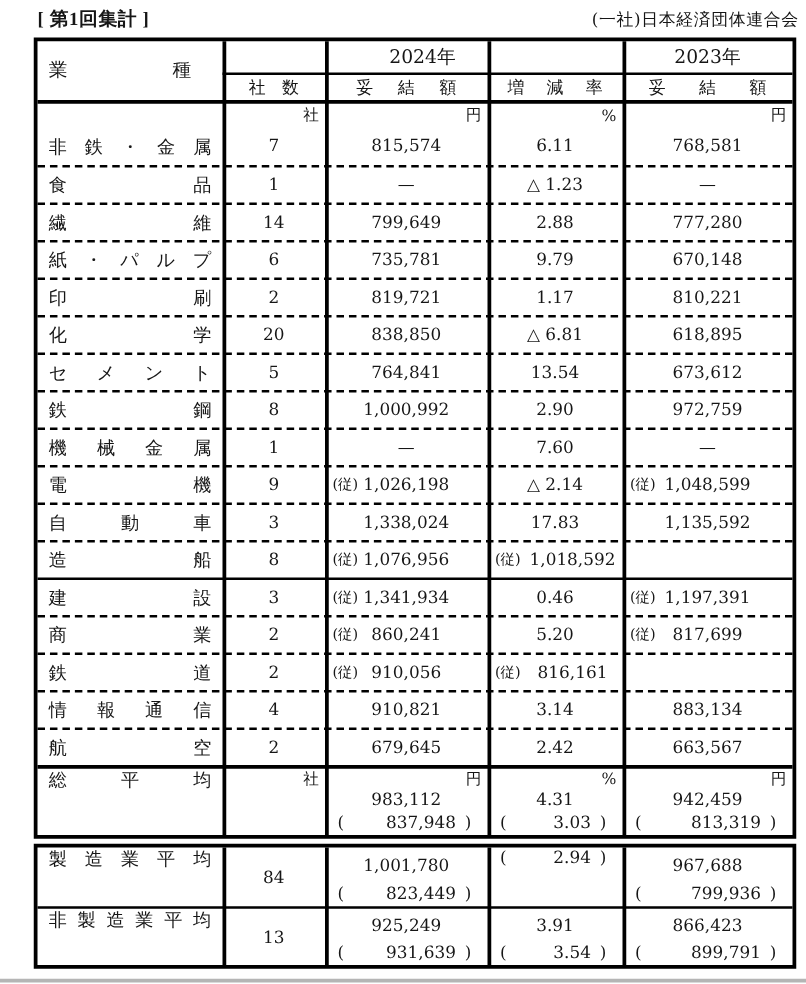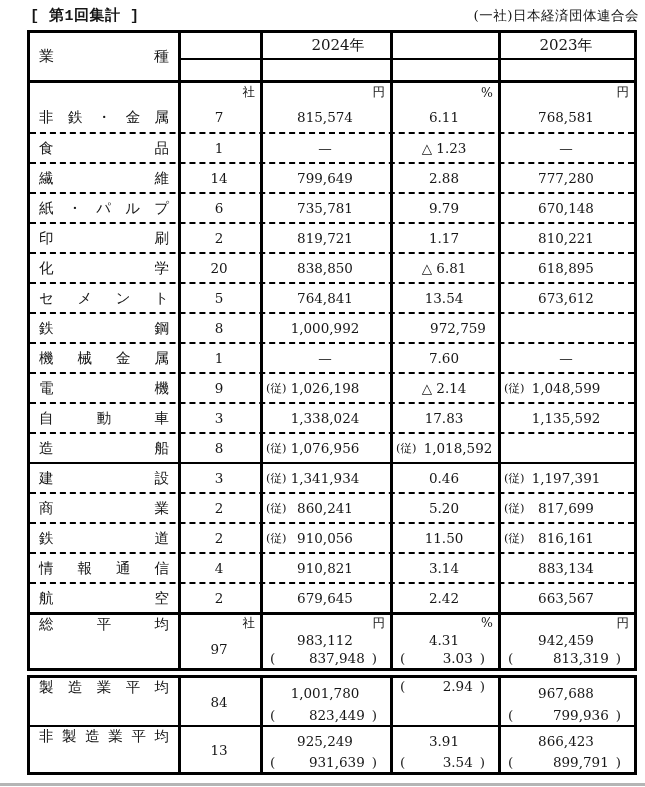--- a/index.html
+++ b/index.html
@@ -6,41 +6,41 @@
   html,body { width:645px; height:787px; }
   body {
     background:#ffffff;
     color:#161616;
     font-family:"DejaVu Serif","Liberation Serif",serif;
     position:relative;
     overflow:hidden;
   }
   .page-title {
     position:absolute; left:30px; top:6px;
-    font-family:Liberation Mono, monospace;
+    font-family:Liberation Serif, serif;
     font-weight:bold; font-size:15px; letter-spacing:0.5px;
   }
   .org-name {
     position:absolute; right:6px; top:7px;
     font-size:13.5px; letter-spacing:0.5px;text-align:right;
   }
   .maintable {
     position:absolute; left:27px; top:30px; width:610px; height:641px;
     border:3px solid #000; background:#fff;
   }
   .avgbox {
     position:absolute; left:27px; top:675px; width:610px; height:100px;
     border:3px solid #000; background:#fff;
   }
   .vcol { position:absolute; top:0; bottom:0; width:3px; background:#000; }
 
   
   .hdr { display:flex; height:50px; border-bottom:3px solid #000; }
   .h-ind { width:148px; display:flex; align-items:center; font-size:15px; }
-  .h-right { width:456px; display:flex; flex-direction:row; }
+  .h-right { width:456px; display:flex; flex-direction:column;margin-left:16px; }
   .h-years { height:27px; border-bottom:2px solid #000; display:flex; }
   .h-y24,.h-y23 { display:flex; align-items:center; justify-content:center; font-size:15px; }
   .h-y24 { width:320px; } .h-y23 { width:136px; }
   .h-sub { height:20px; display:flex; font-size:13.5px; }
   .h-sub > div { display:flex; align-items:center; }
   .h-cnt { width:82px; }  .h-amt { width:130px; }
   .h-rate { width:108px; } .h-a23 { width:136px; }
 
   
   .chars { display:flex; justify-content:space-between; align-items:center; width:100%; }
@@ -259,20 +259,21 @@
         <div class="c c-ind">
           <div class="chars pad9">
             <span>鉄</span>
             <span>鋼</span>
           </div>
         </div>
         <div class="c c-cnt">8</div>
         <div class="c c-amt">
           <div class="">1,000,992</div>
         </div>
+        <div class="c c-rate">2.90</div>
         <div class="c c-a23">
           <div class="">972,759</div>
         </div>
       </div>
       <div class="trow sep-dashed">
         <div class="c c-ind">
           <div class="chars pad9">
             <span>機</span>
             <span>械</span>
             <span>金</span>
@@ -381,21 +382,20 @@
           <div class="chars pad9">
             <span>鉄</span>
             <span>道</span>
           </div>
         </div>
         <div class="c c-cnt">2</div>
         <div class="c c-amt">
           <div class="juu">(従)</div>
           <div class="">910,056</div>
         </div>
-        <div class="c c-rate">11.50</div>
         <div class="c c-a23">
           <div class="juu">(従)</div>
           <div class="">816,161</div>
         </div>
       </div>
       <div class="trow sep-dashed">
         <div class="c c-ind">
           <div class="chars pad9">
             <span>情</span>
             <span>報</span>
@@ -431,21 +431,20 @@
       <div class="total">
         <div class="tcell c-ind indcell">
           <div class="chars pad9">
             <span>総</span>
             <span>平</span>
             <span>均</span>
           </div>
         </div>
         <div class="tcell c-cnt">
           <div class="uline">社</div>
-          <div class="vl">97</div>
         </div>
         <div class="tcell c-amt">
           <div class="uline">円</div>
           <div class="vl">983,112</div>
           <div class="pl">
             <div class="po">(</div>
             <div class="pv">837,948</div>
             <div class="pc">)</div>
           </div>
         </div>

